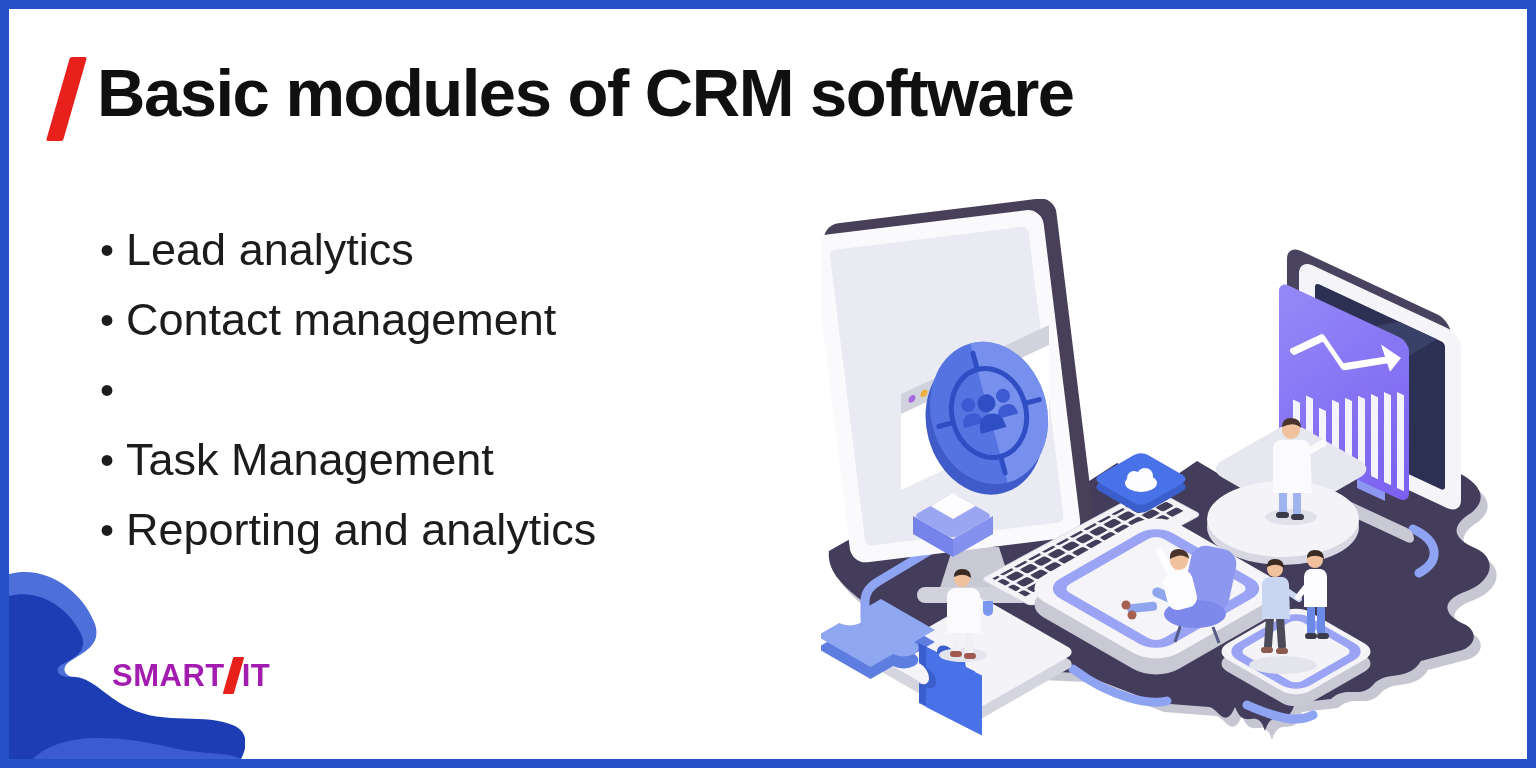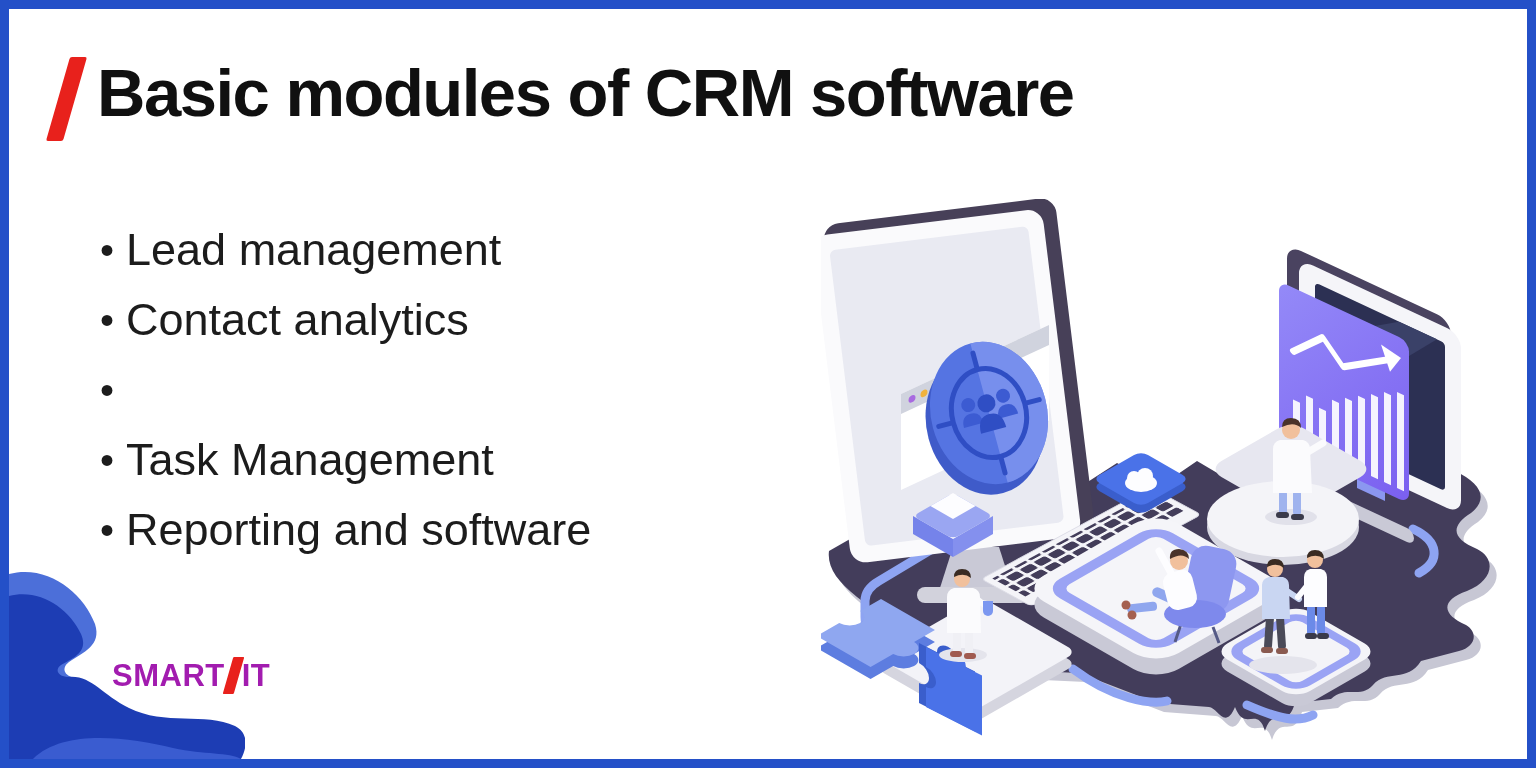--- a/index.html
+++ b/index.html
@@ -49,36 +49,36 @@
 <div class="slide">
 
   <div class="title-row">
     <div class="red-slash"></div>
     <h1 class="page-title">Basic modules of CRM software</h1>
   </div>
 
   <ul class="bullet-list">
     <li class="bullet-item">
       <span class="bullet-marker">•</span>
-      <span>Lead management</span>
-    </li>
-    <li class="bullet-item">
-      <span class="bullet-marker">•</span>
-      <span>Contact analytics</span>
+      <span>Lead analytics</span>
+    </li>
+    <li class="bullet-item">
+      <span class="bullet-marker">•</span>
+      <span>Contact management</span>
     </li>
     <li class="bullet-item">
       <span class="bullet-marker">•</span>
     </li>
     <li class="bullet-item">
       <span class="bullet-marker">•</span>
       <span>Task Management</span>
     </li>
     <li class="bullet-item">
       <span class="bullet-marker">•</span>
-      <span>Reporting and software</span>
+      <span>Reporting and analytics</span>
     </li>
   </ul>
 
   <div class="logo">
     <span class="logo-text">SMART</span>
     <span class="logo-slash"></span>
     <span class="logo-text">IT</span>
   </div>
 
   <svg class="blob-svg" width="236" height="207" viewBox="0 0 236 207">

